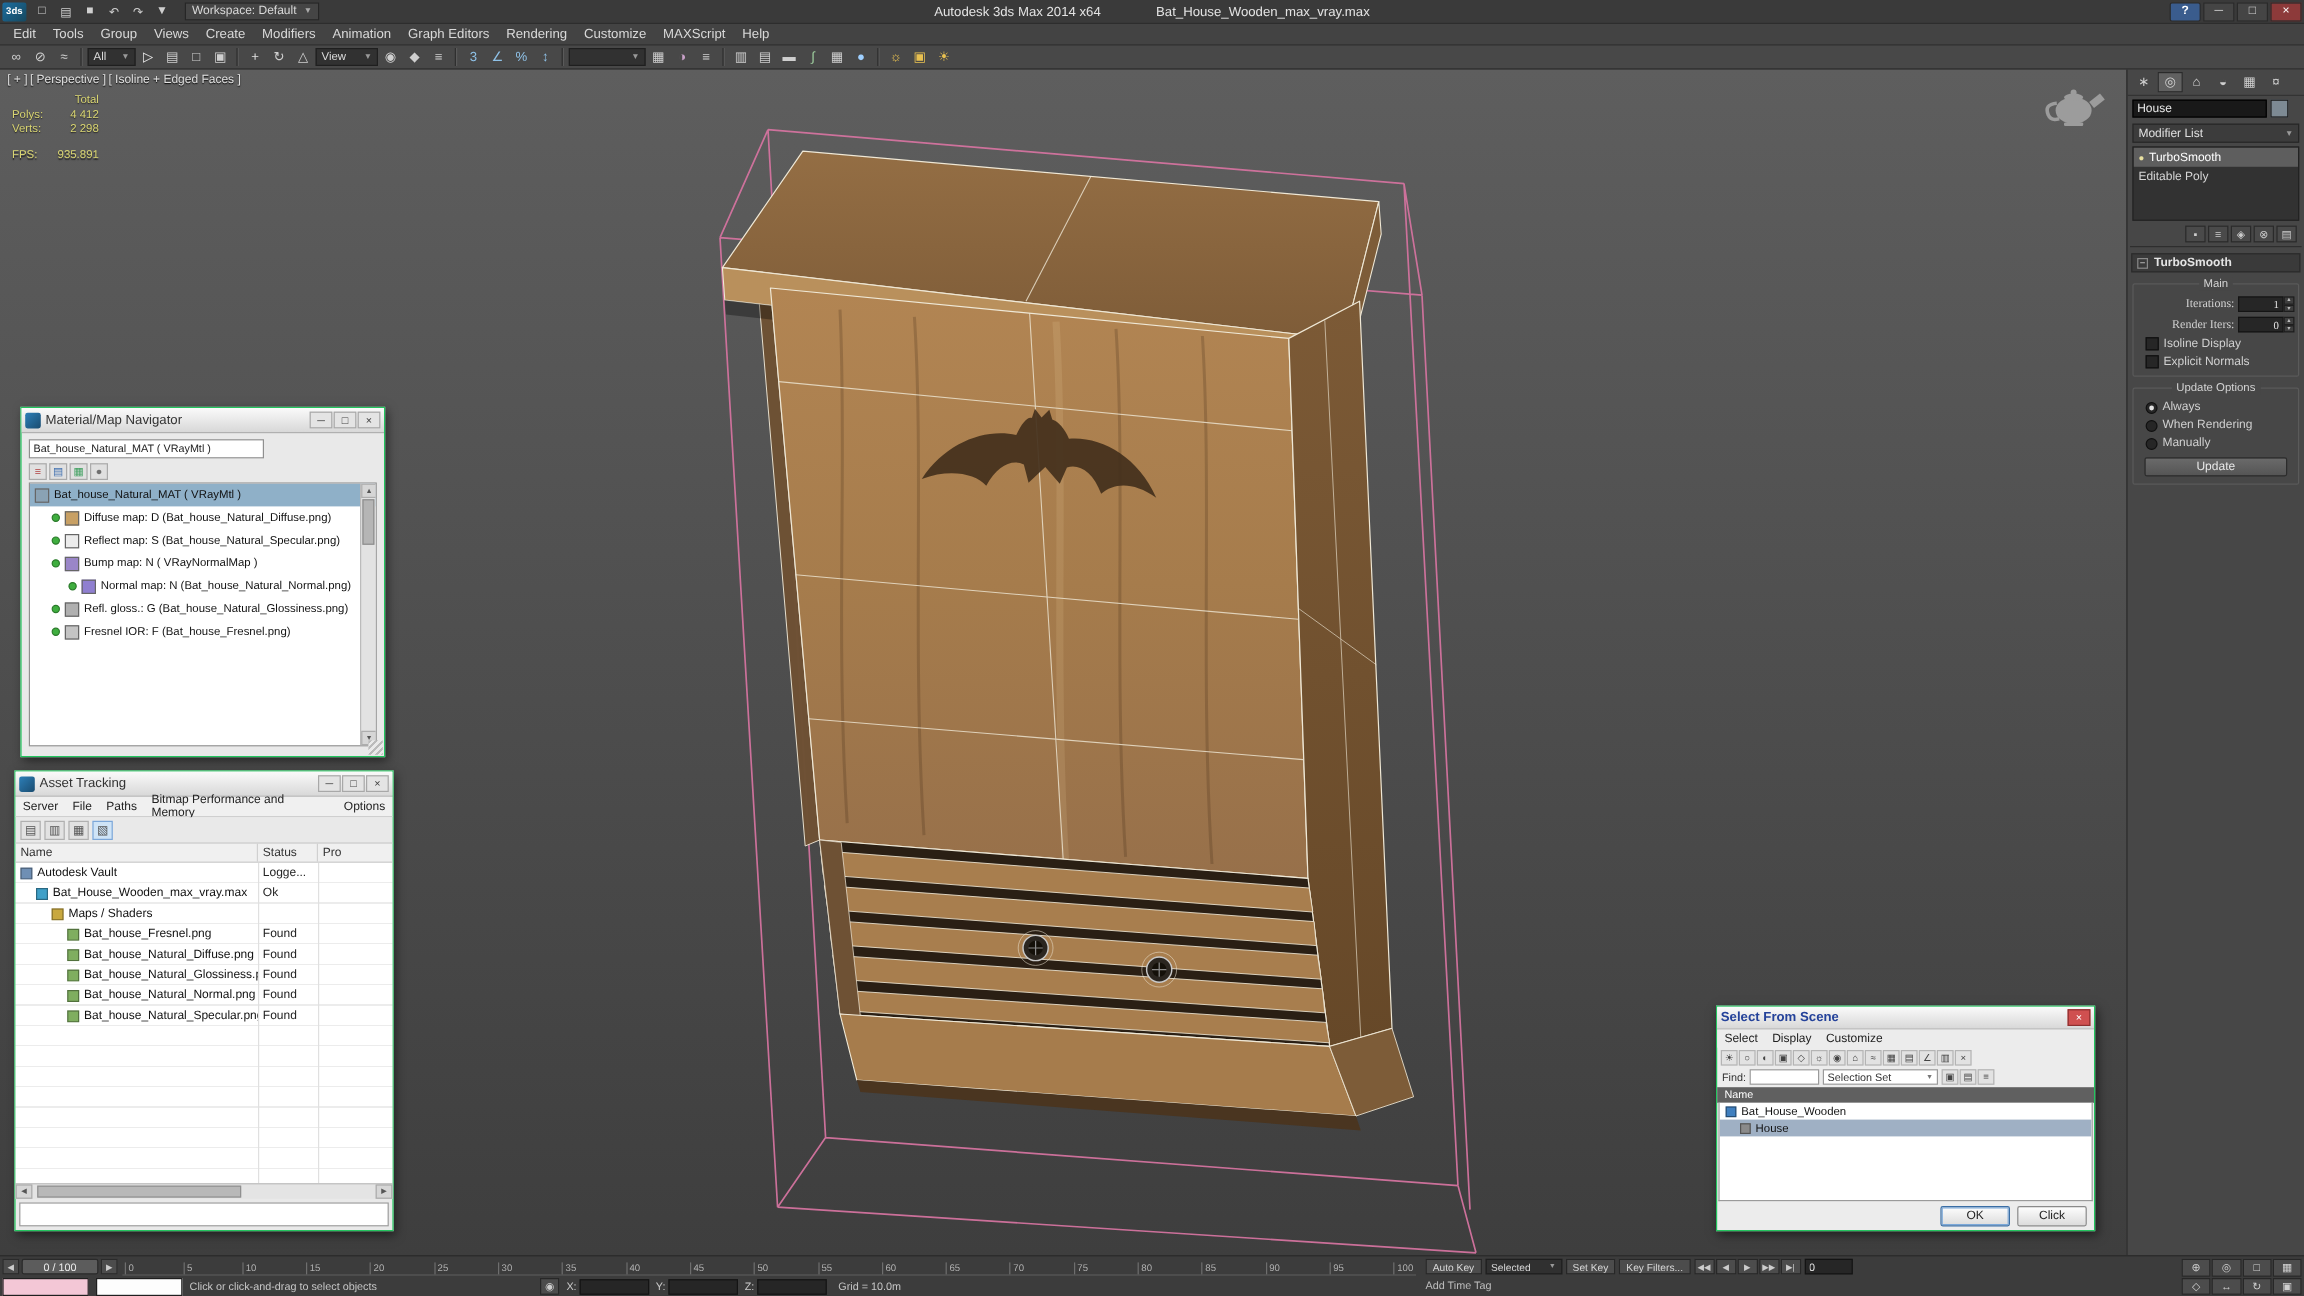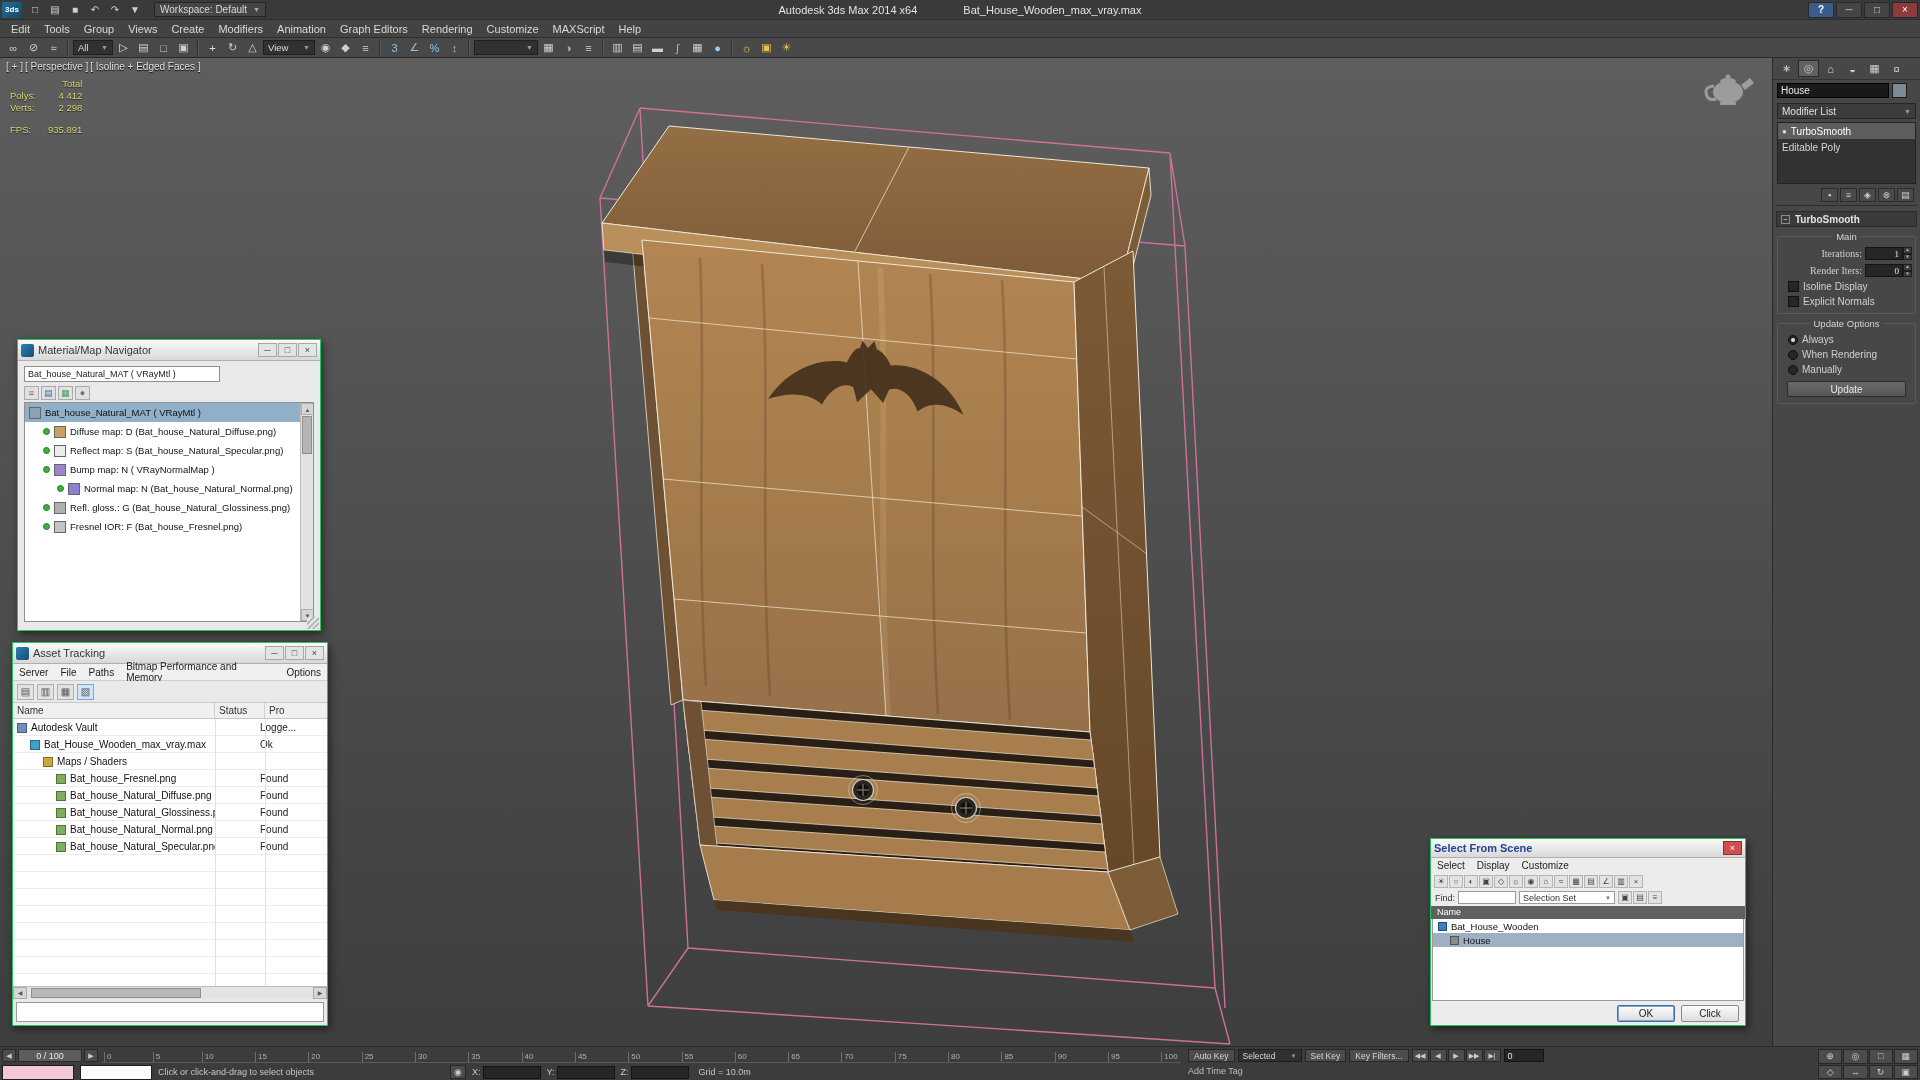--- a/index.html
+++ b/index.html
@@ -109,21 +109,21 @@
   .at-icon.selected { background:#cfe4f7; border-color:#7da7d8; }
   .at-header { height:17px; background:#f0f0f0; border-top:1px solid #c8c8c8; border-bottom:1px solid #c8c8c8; display:flex; font-size:10px; color:#333; }
   .at-header .c1 { width:202px; padding:2px 4px; border-right:1px solid #d0d0d0; }
   .at-header .c2 { width:50px; padding:2px 4px; border-right:1px solid #d0d0d0; }
   .at-header .c3 { flex:1; padding:2px 4px; }
   .at-body { flex:1; position:relative; background:repeating-linear-gradient(180deg,#fff 0 16px,#ececec 16px 17px); overflow:hidden; }
   .at-vline { position:absolute; top:0; bottom:0; width:1px; background:#e0e0e0; pointer-events:none; }
   .at-row { height:17px; display:flex; align-items:center; font-size:10px; color:#111; position:relative; }
   .at-name { width:202px; display:flex; align-items:center; gap:4px; padding-left:calc(4px + var(--lvl,0)*13px); white-space:nowrap; overflow:hidden; }
   .ficon { width:10px; height:10px; border:1px solid rgba(0,0,0,.35); flex:none; }
-  .at-status { width:50px; padding-left:4px; color:#222;margin-left:41px; }
+  .at-status { width:50px; padding-left:4px; color:#222; }
   .at-hscroll { height:13px; background:#e4e4e4; border-top:1px solid #bdbdbd; position:relative; }
   .at-hscroll .thumb { position:absolute; left:18px; top:1px; height:10px; width:170px; background:#b8b8b8; border:1px solid #909090; }
   .harrow { position:absolute; top:0; width:14px; height:12px; background:#d6d6d6; border:1px solid #ababab; font-size:6px; color:#555; text-align:center; line-height:11px; }
   .at-statusbox { height:20px; margin:3px; background:#fff; border:1px solid #9a9a9a; }
 
   
   #sfs { left:1430px; top:838px; width:316px; height:188px; display:flex; flex-direction:column; background:#ececec; }
   #sfs .win-title { height:19px; }
   #sfs .wtext { color:#24429a; font-weight:bold; font-size:11px; }
   .sfs-menu { height:15px; display:flex; align-items:center; background:#ececec; }

